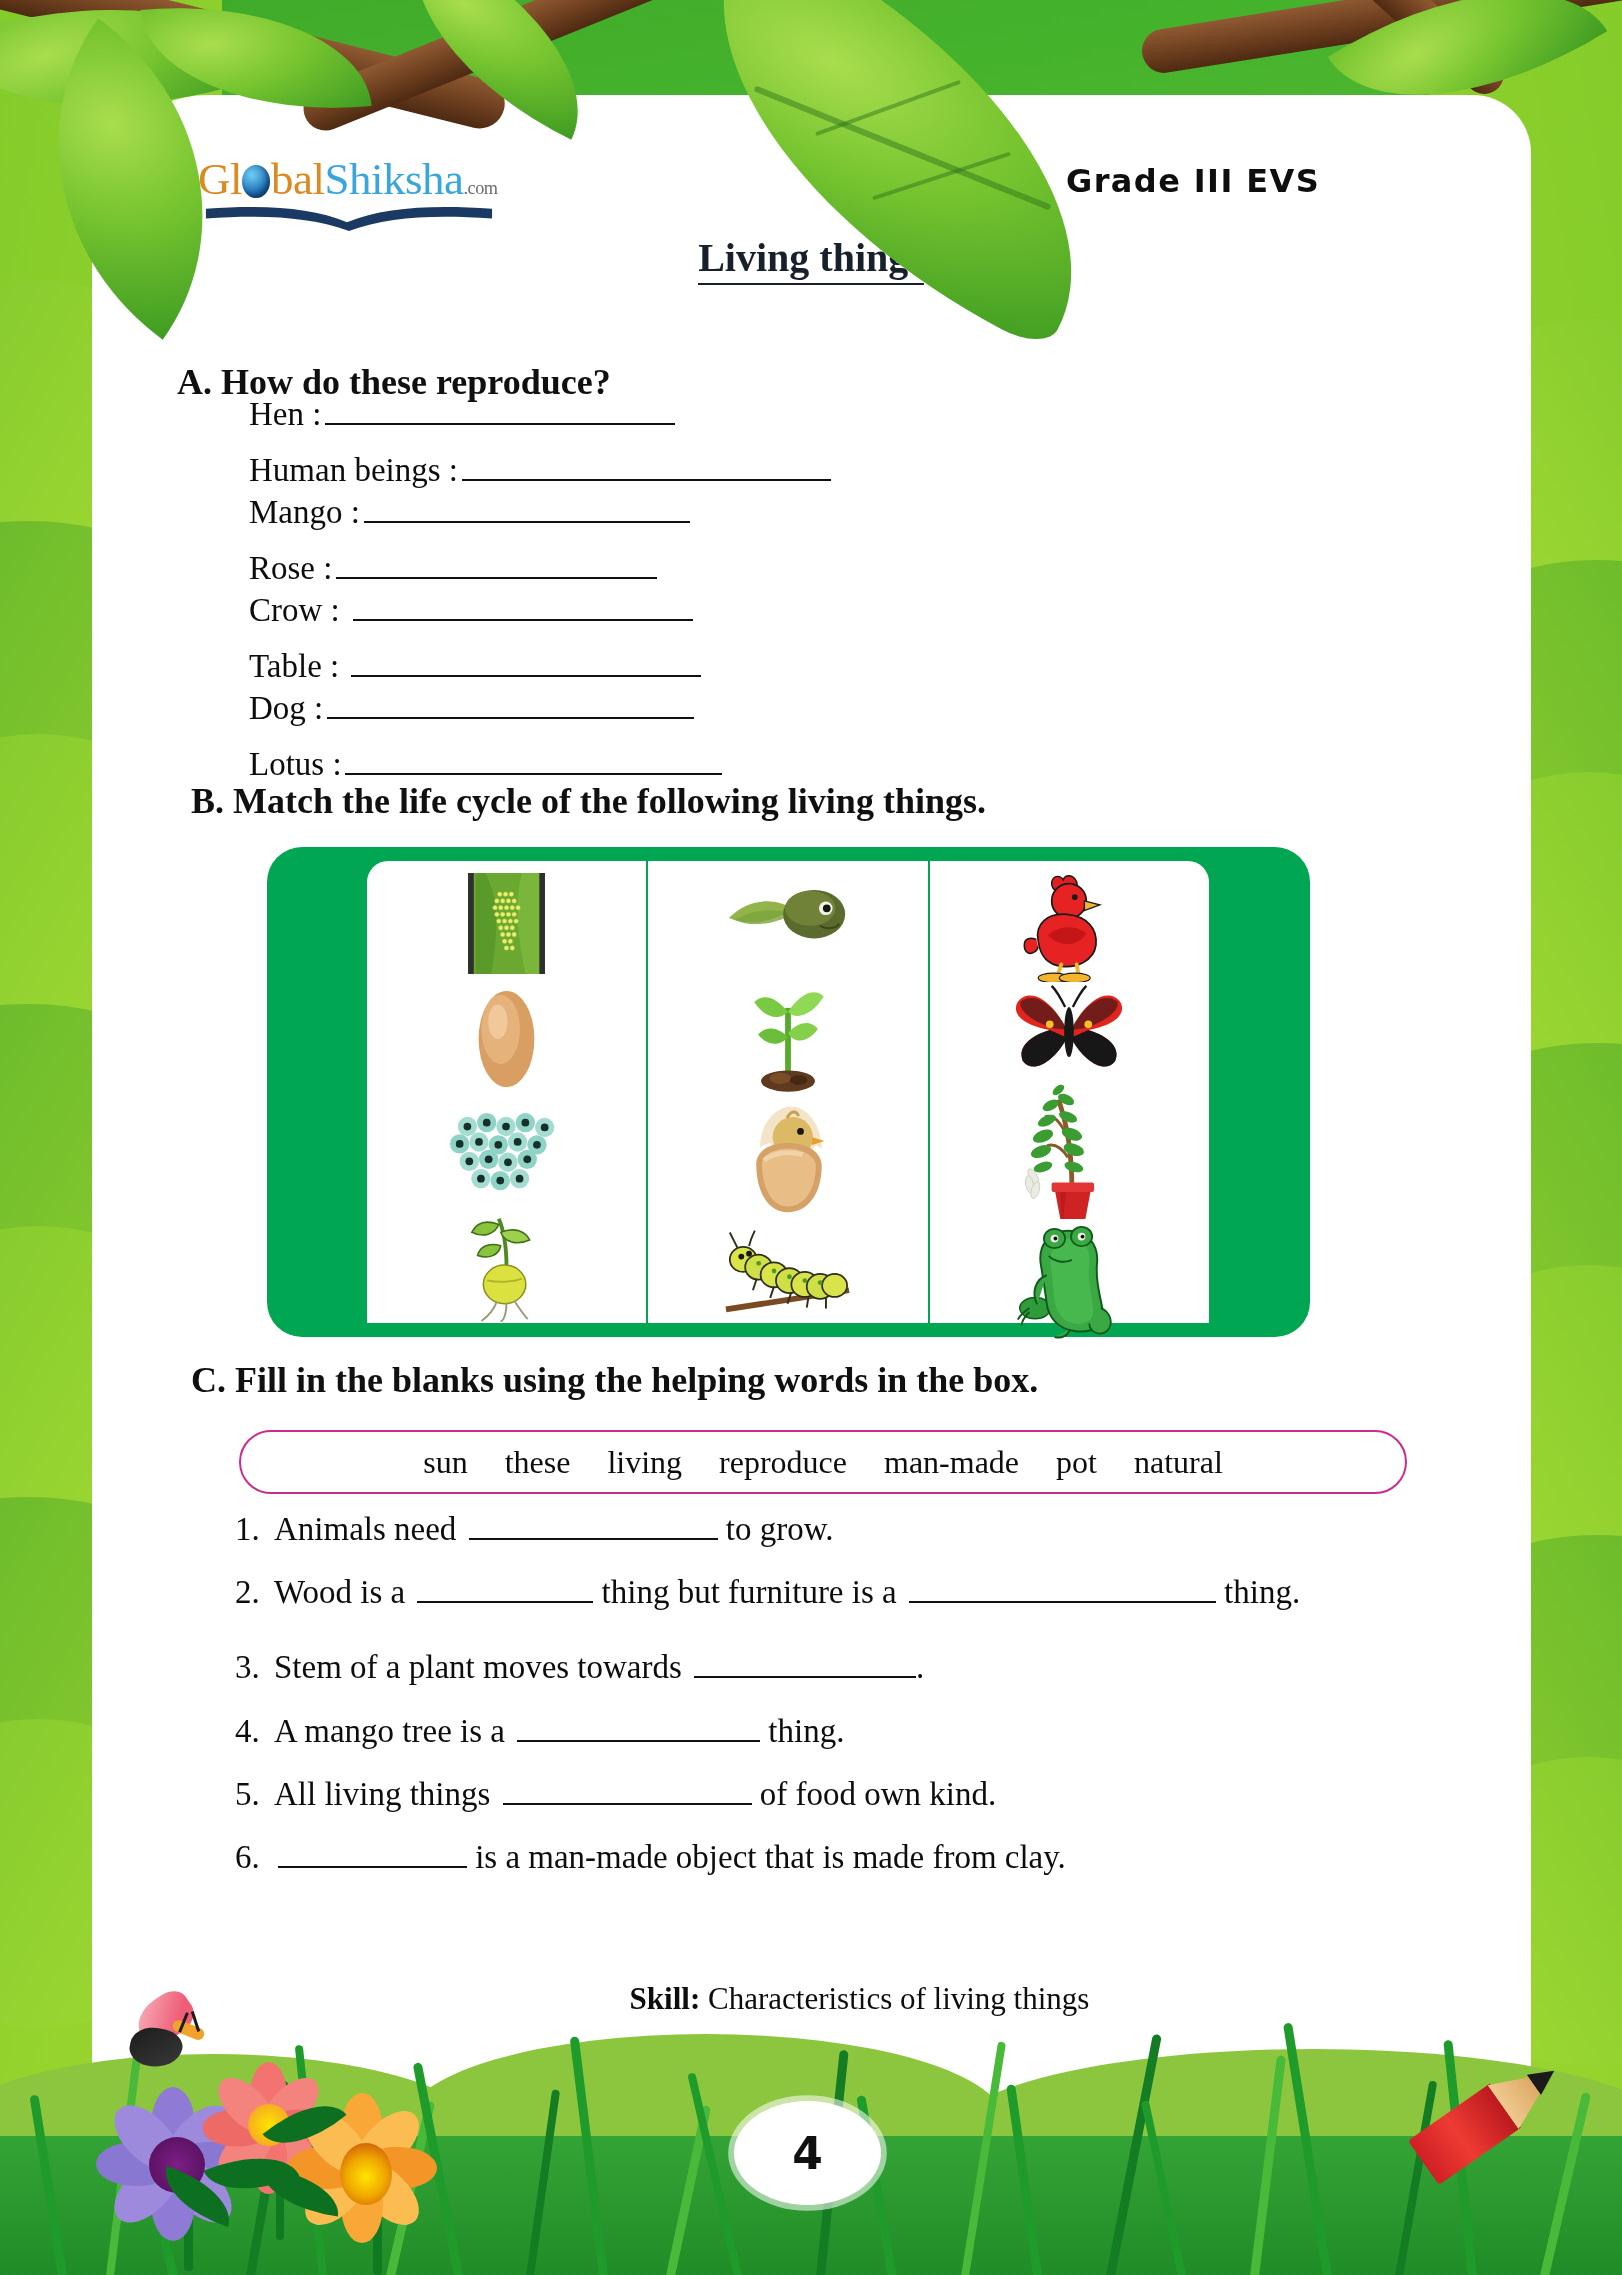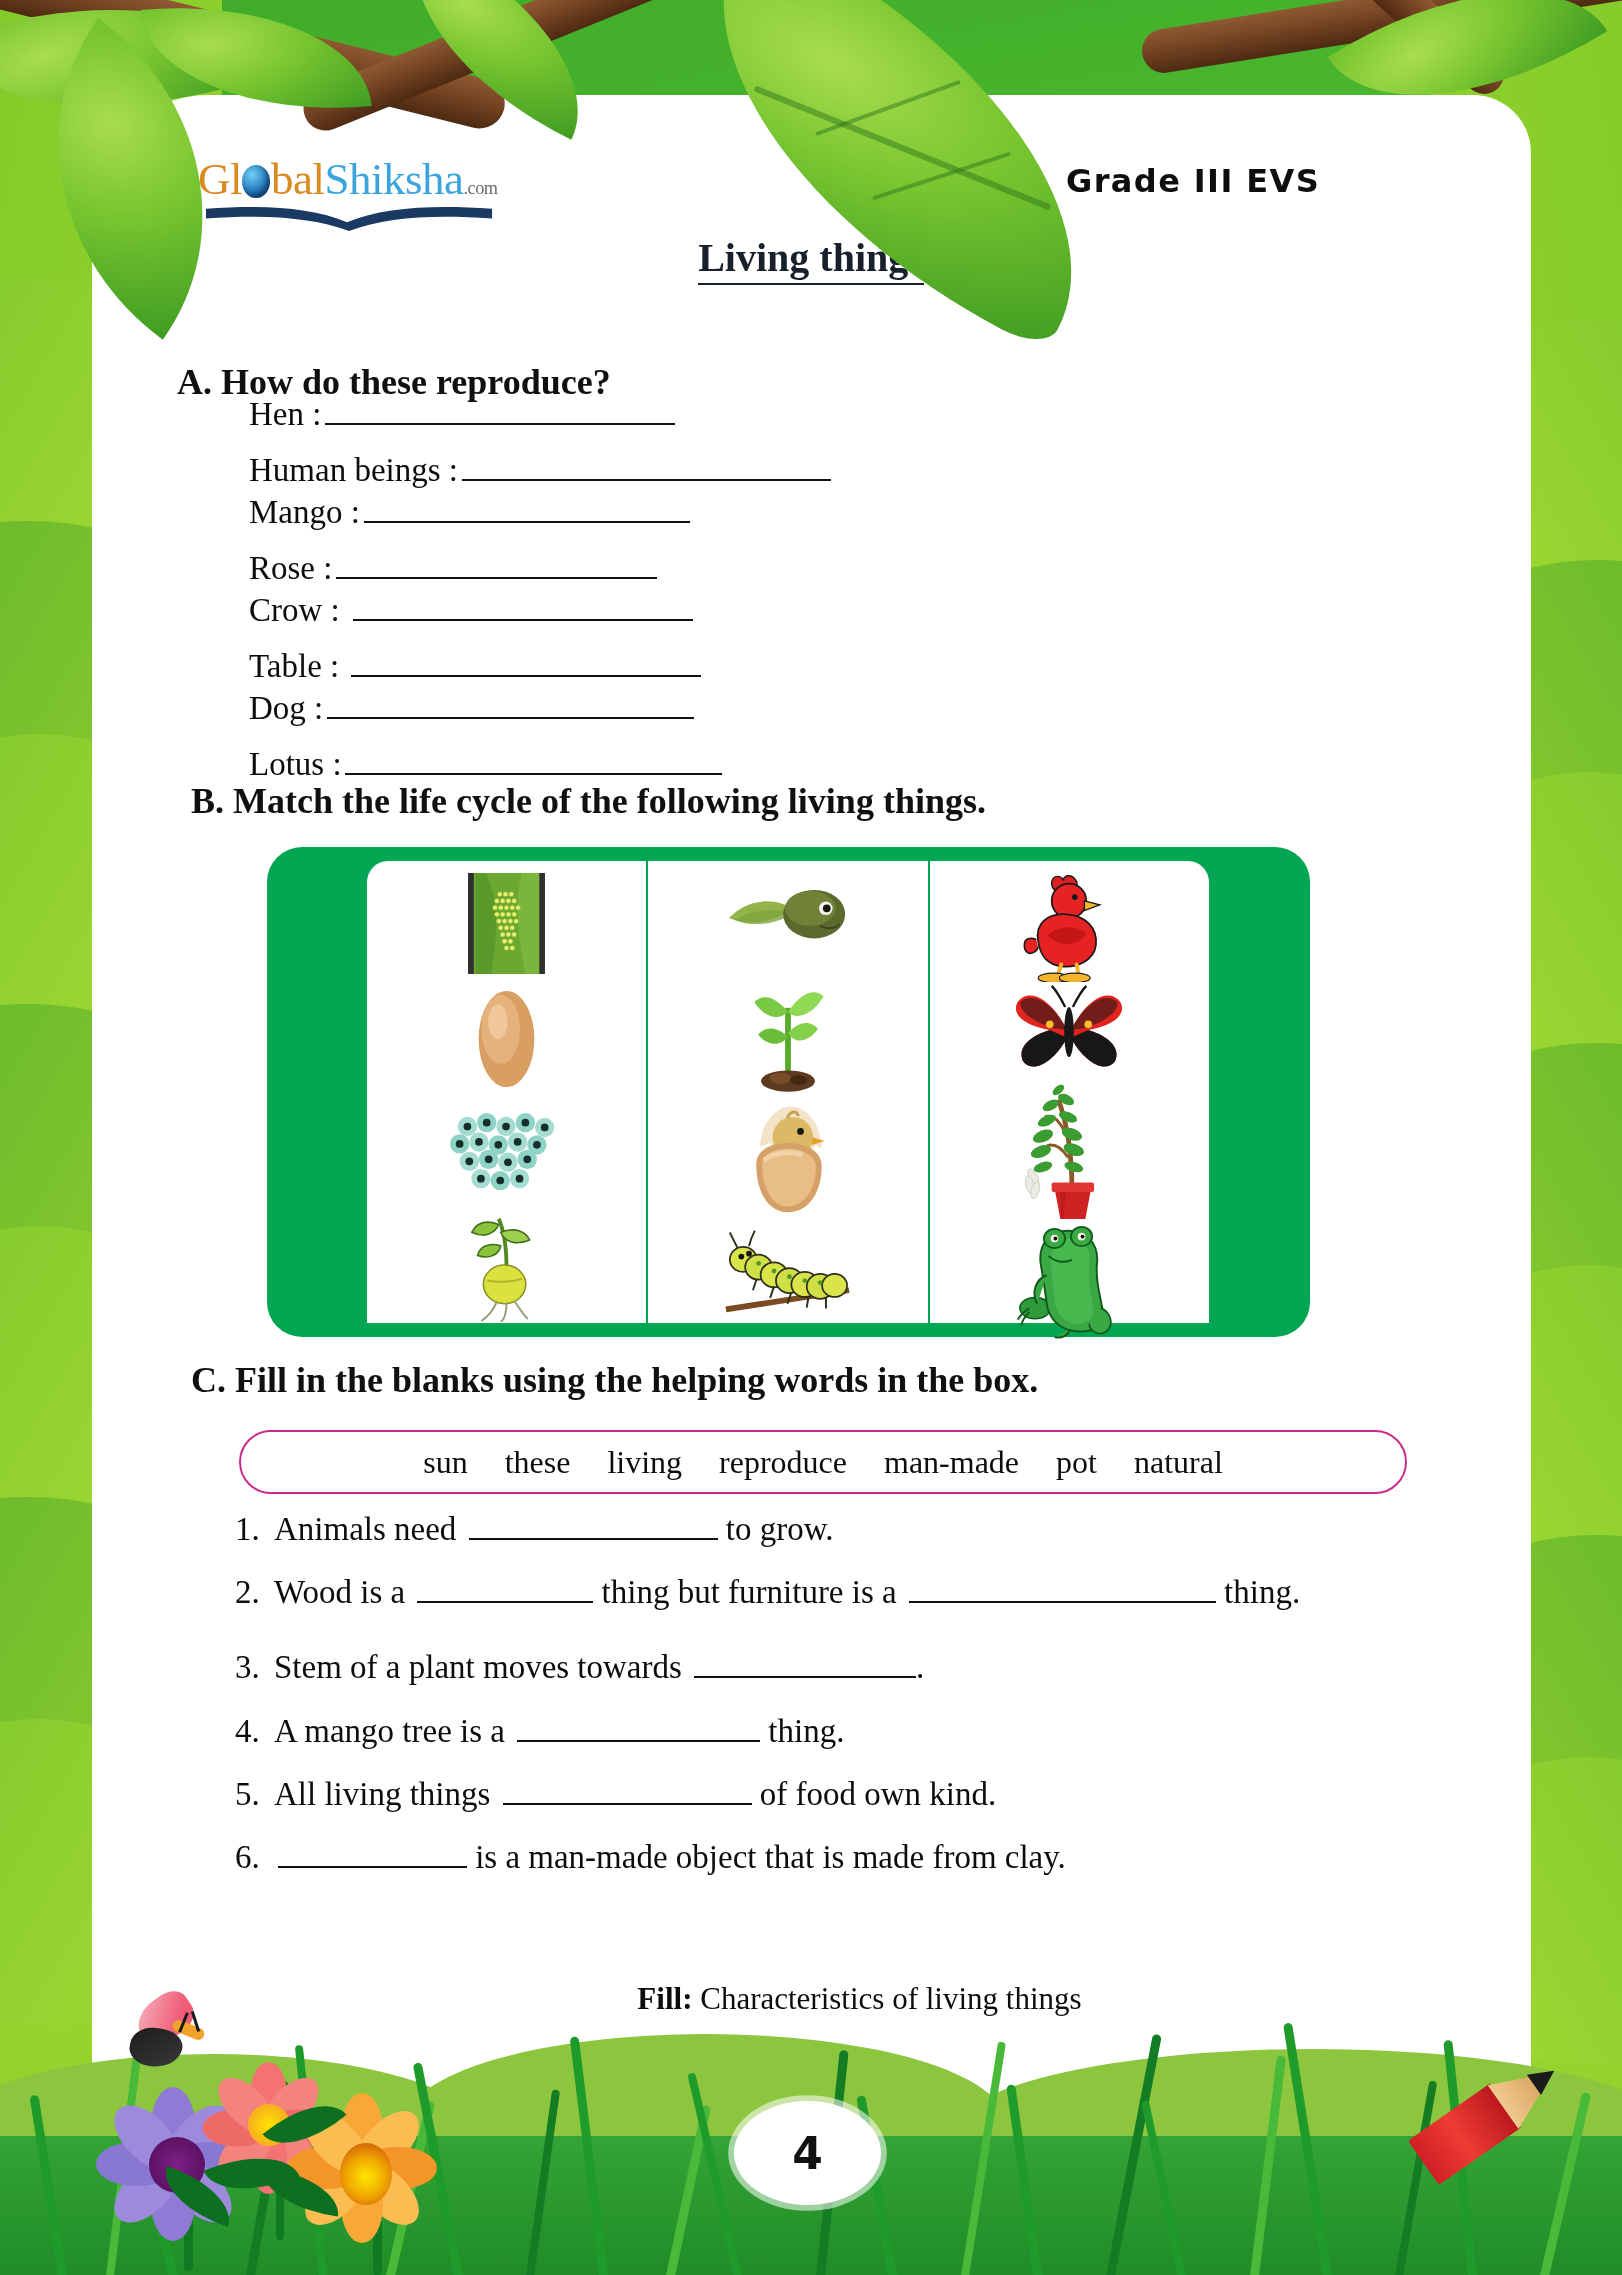--- a/index.html
+++ b/index.html
@@ -833,18 +833,18 @@
         <span class="num">5.</span><span>All living things</span>&nbsp;<span class="blank" style="width:249px;"></span>&nbsp;<span>of food own kind.</span>
       </div>
 
       <div class="fill-item">
         <span class="num">6.</span><span class="blank" style="width:189px;"></span>&nbsp;<span>is a man-made object that is made from clay.</span>
       </div>
 
     </div>
 
     <div class="skill-line">
-      <span class="skill-pad"><b>Fill:</b> <span>Characteristics of living things</span></span>
+      <span class="skill-pad"><b>Skill:</b> <span>Characteristics of living things</span></span>
     </div>
 
   </div>
 </div>
 
 
 </body></html>

